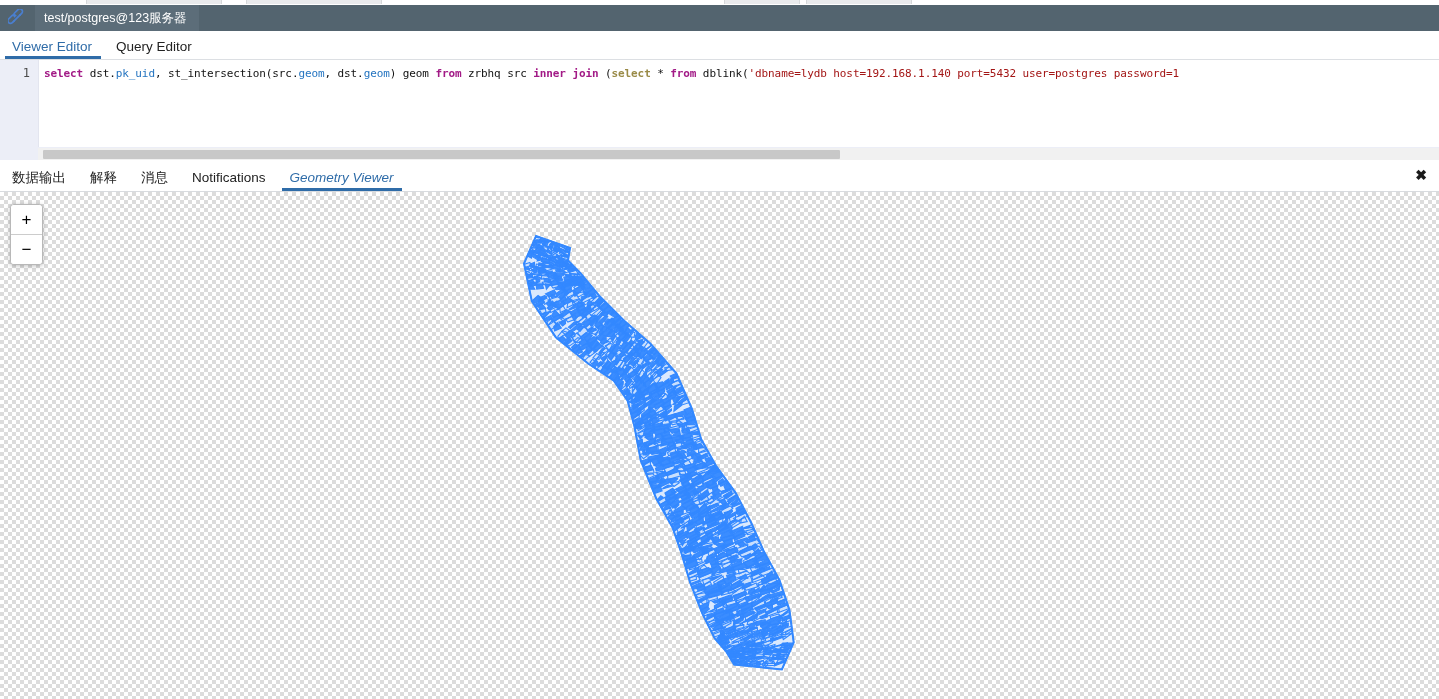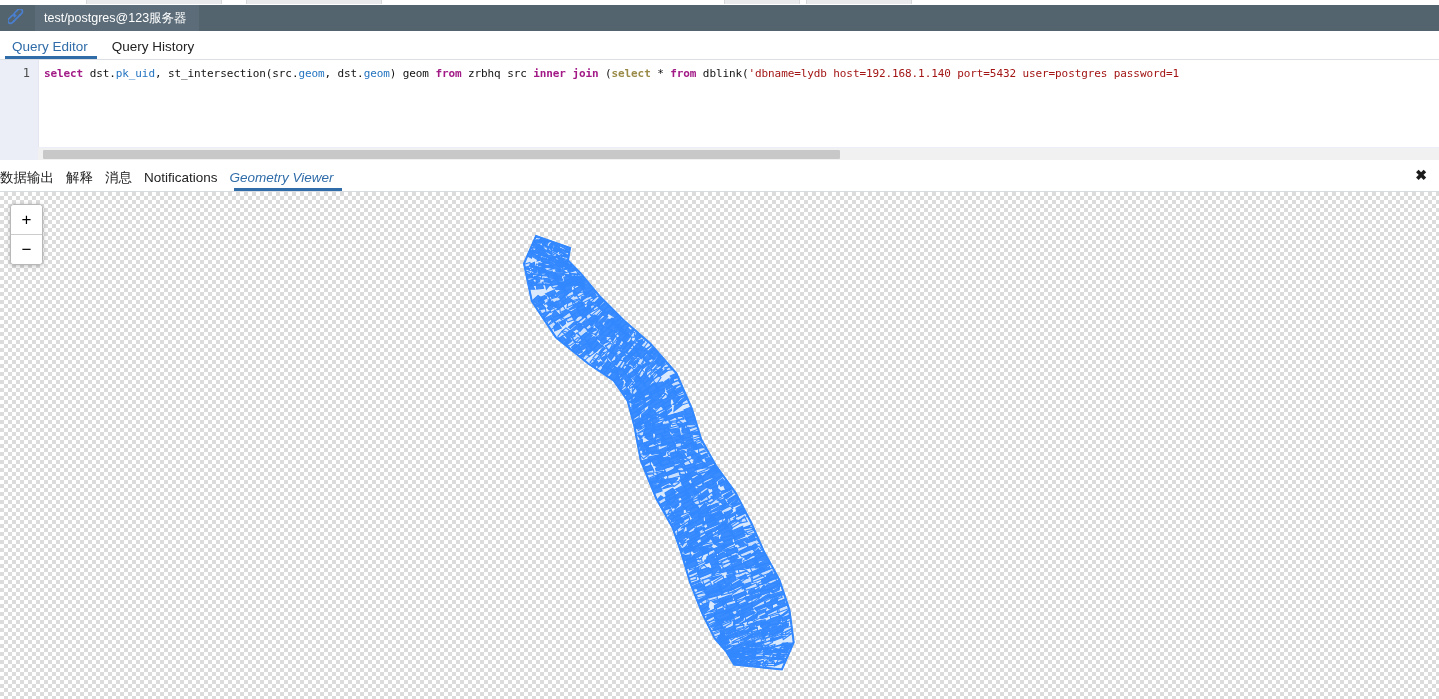--- a/index.html
+++ b/index.html
@@ -127,21 +127,21 @@
   
   .output-tabs {
     position: absolute; top: 160px; left: 0;
     width: 1439px; height: 31px;
     background: #ffffff;
     border-bottom: 1px solid #d8dbdf;
     display: flex; align-items: flex-end;
   }
   .output-tabs .otab {
     position: relative;
-    padding: 0 12px 7px 0;
+    padding: 0 12px 7px 12px;
     font-size: 13.5px;
     color: #222222;
     cursor: pointer;
     line-height: 1;
     white-space: nowrap;
   }
   .output-tabs .otab.active { color: #2f6ca8; font-style: italic; }
   .output-tabs .otab.active::after {
     content: "";
     position: absolute; left: 4px; right: 4px; bottom: 0;
@@ -210,24 +210,24 @@
         </g>
       </svg>
     </span>
     <div class="conn-tab">
       <span>test/postgres@123服务器</span>
     </div>
   </div>
 
   <div class="editor-tabs">
     <div class="tab active">
-      <span>Query Editor</span>
+      <span>Viewer Editor</span>
     </div>
     <div class="tab">
-      <span>Query History</span>
+      <span>Query Editor</span>
     </div>
   </div>
 
   <div class="editor">
     <div class="gutter">
       <span class="lineno">1</span>
     </div>
     <div class="code" id="sql-code"><span class="kw">select</span><span class="plain"> dst.</span><span class="col">pk_uid</span><span class="plain">, st_intersection(src.</span><span class="col">geom</span><span class="plain">, dst.</span><span class="col">geom</span><span class="plain">) geom </span><span class="kw">from</span><span class="plain"> zrbhq src </span><span class="kw">inner join</span><span class="plain"> (</span><span class="kw2">select</span><span class="plain"> * </span><span class="kw">from</span><span class="plain"> dblink(</span><span class="str">'dbname=lydb host=192.168.1.140 port=5432 user=postgres password=1</span></div>
   </div>
 

